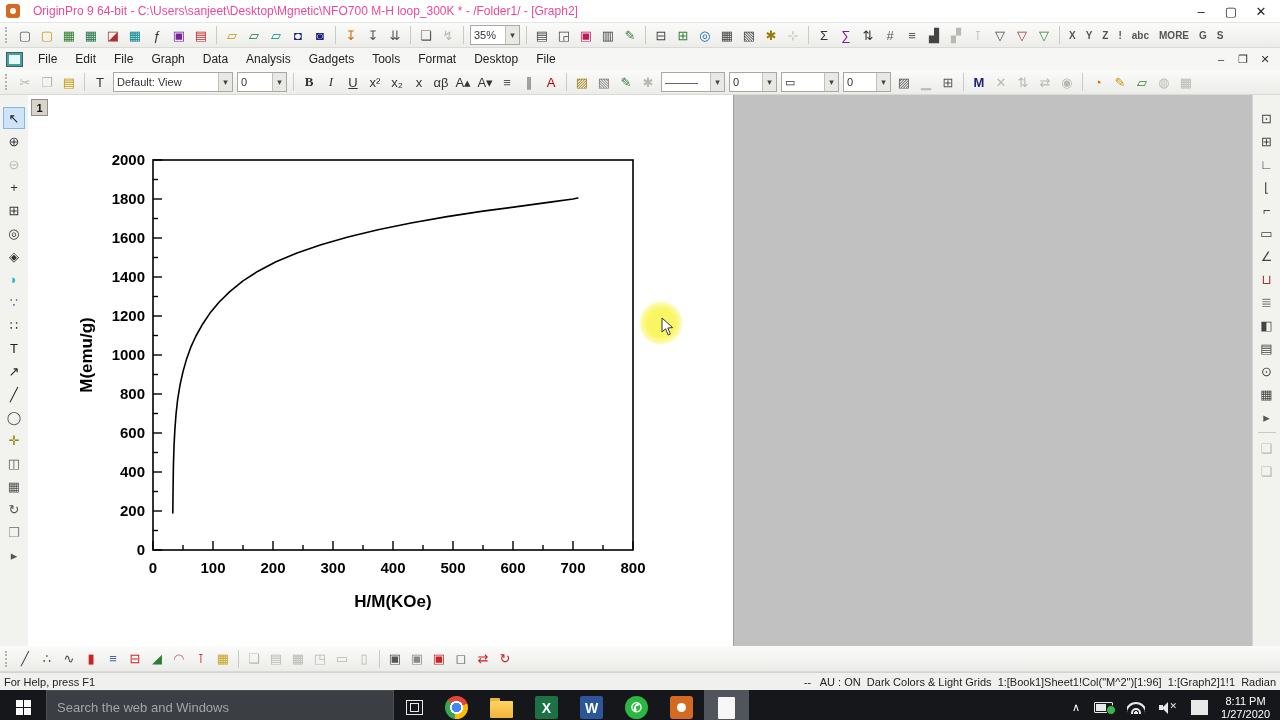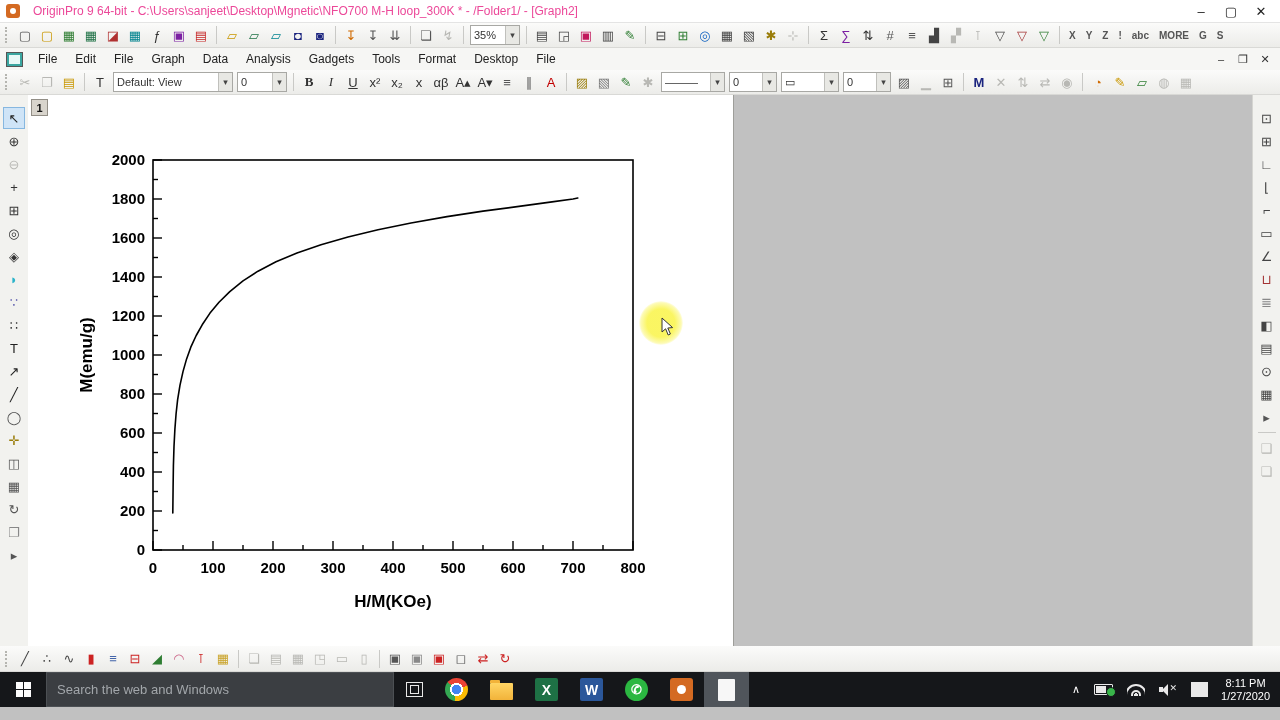--- a/index.html
+++ b/index.html
@@ -404,20 +404,24 @@
       <span class="tb-btn grayed" data-name="fit-page-button">▯</span>
       <span class="tb-sep" data-name="toolbar-separator"></span>
       <span class="tb-btn" data-name="mask-range-button" style="color: rgb(85, 85, 85);">▣</span>
       <span class="tb-btn" data-name="unmask-range-button" style="color: rgb(136, 136, 136);">▣</span>
       <span class="tb-btn" data-name="mask-color-button" style="color: rgb(204, 34, 34);">▣</span>
       <span class="tb-btn" data-name="hide-masked-button" style="color: rgb(85, 85, 85);">◻</span>
       <span class="tb-btn" data-name="swap-mask-button" style="color: rgb(204, 34, 34);">⇄</span>
       <span class="tb-btn" data-name="recalculate-button" style="color: rgb(204, 34, 34);">↻</span>
     </div>
 
+  <div class="statusbar" data-name="status-bar">
+    <span data-name="status-help-text">For Help, press F1</span>
+    <span class="status-right" data-name="status-info-text">--   AU : ON  Dark Colors &amp; Light Grids  1:[Book1]Sheet1!Col("M^2")[1:96]  1:[Graph2]1!1  Radian</span>
+  </div>
 
   <div class="taskbar" data-name="windows-taskbar">
     <div class="start-btn" data-name="start-button">
       <span class="win-logo" data-name="windows-logo-icon">
           <i></i>
           <i></i>
           <i></i>
           <i></i>
         </span>
     </div>

